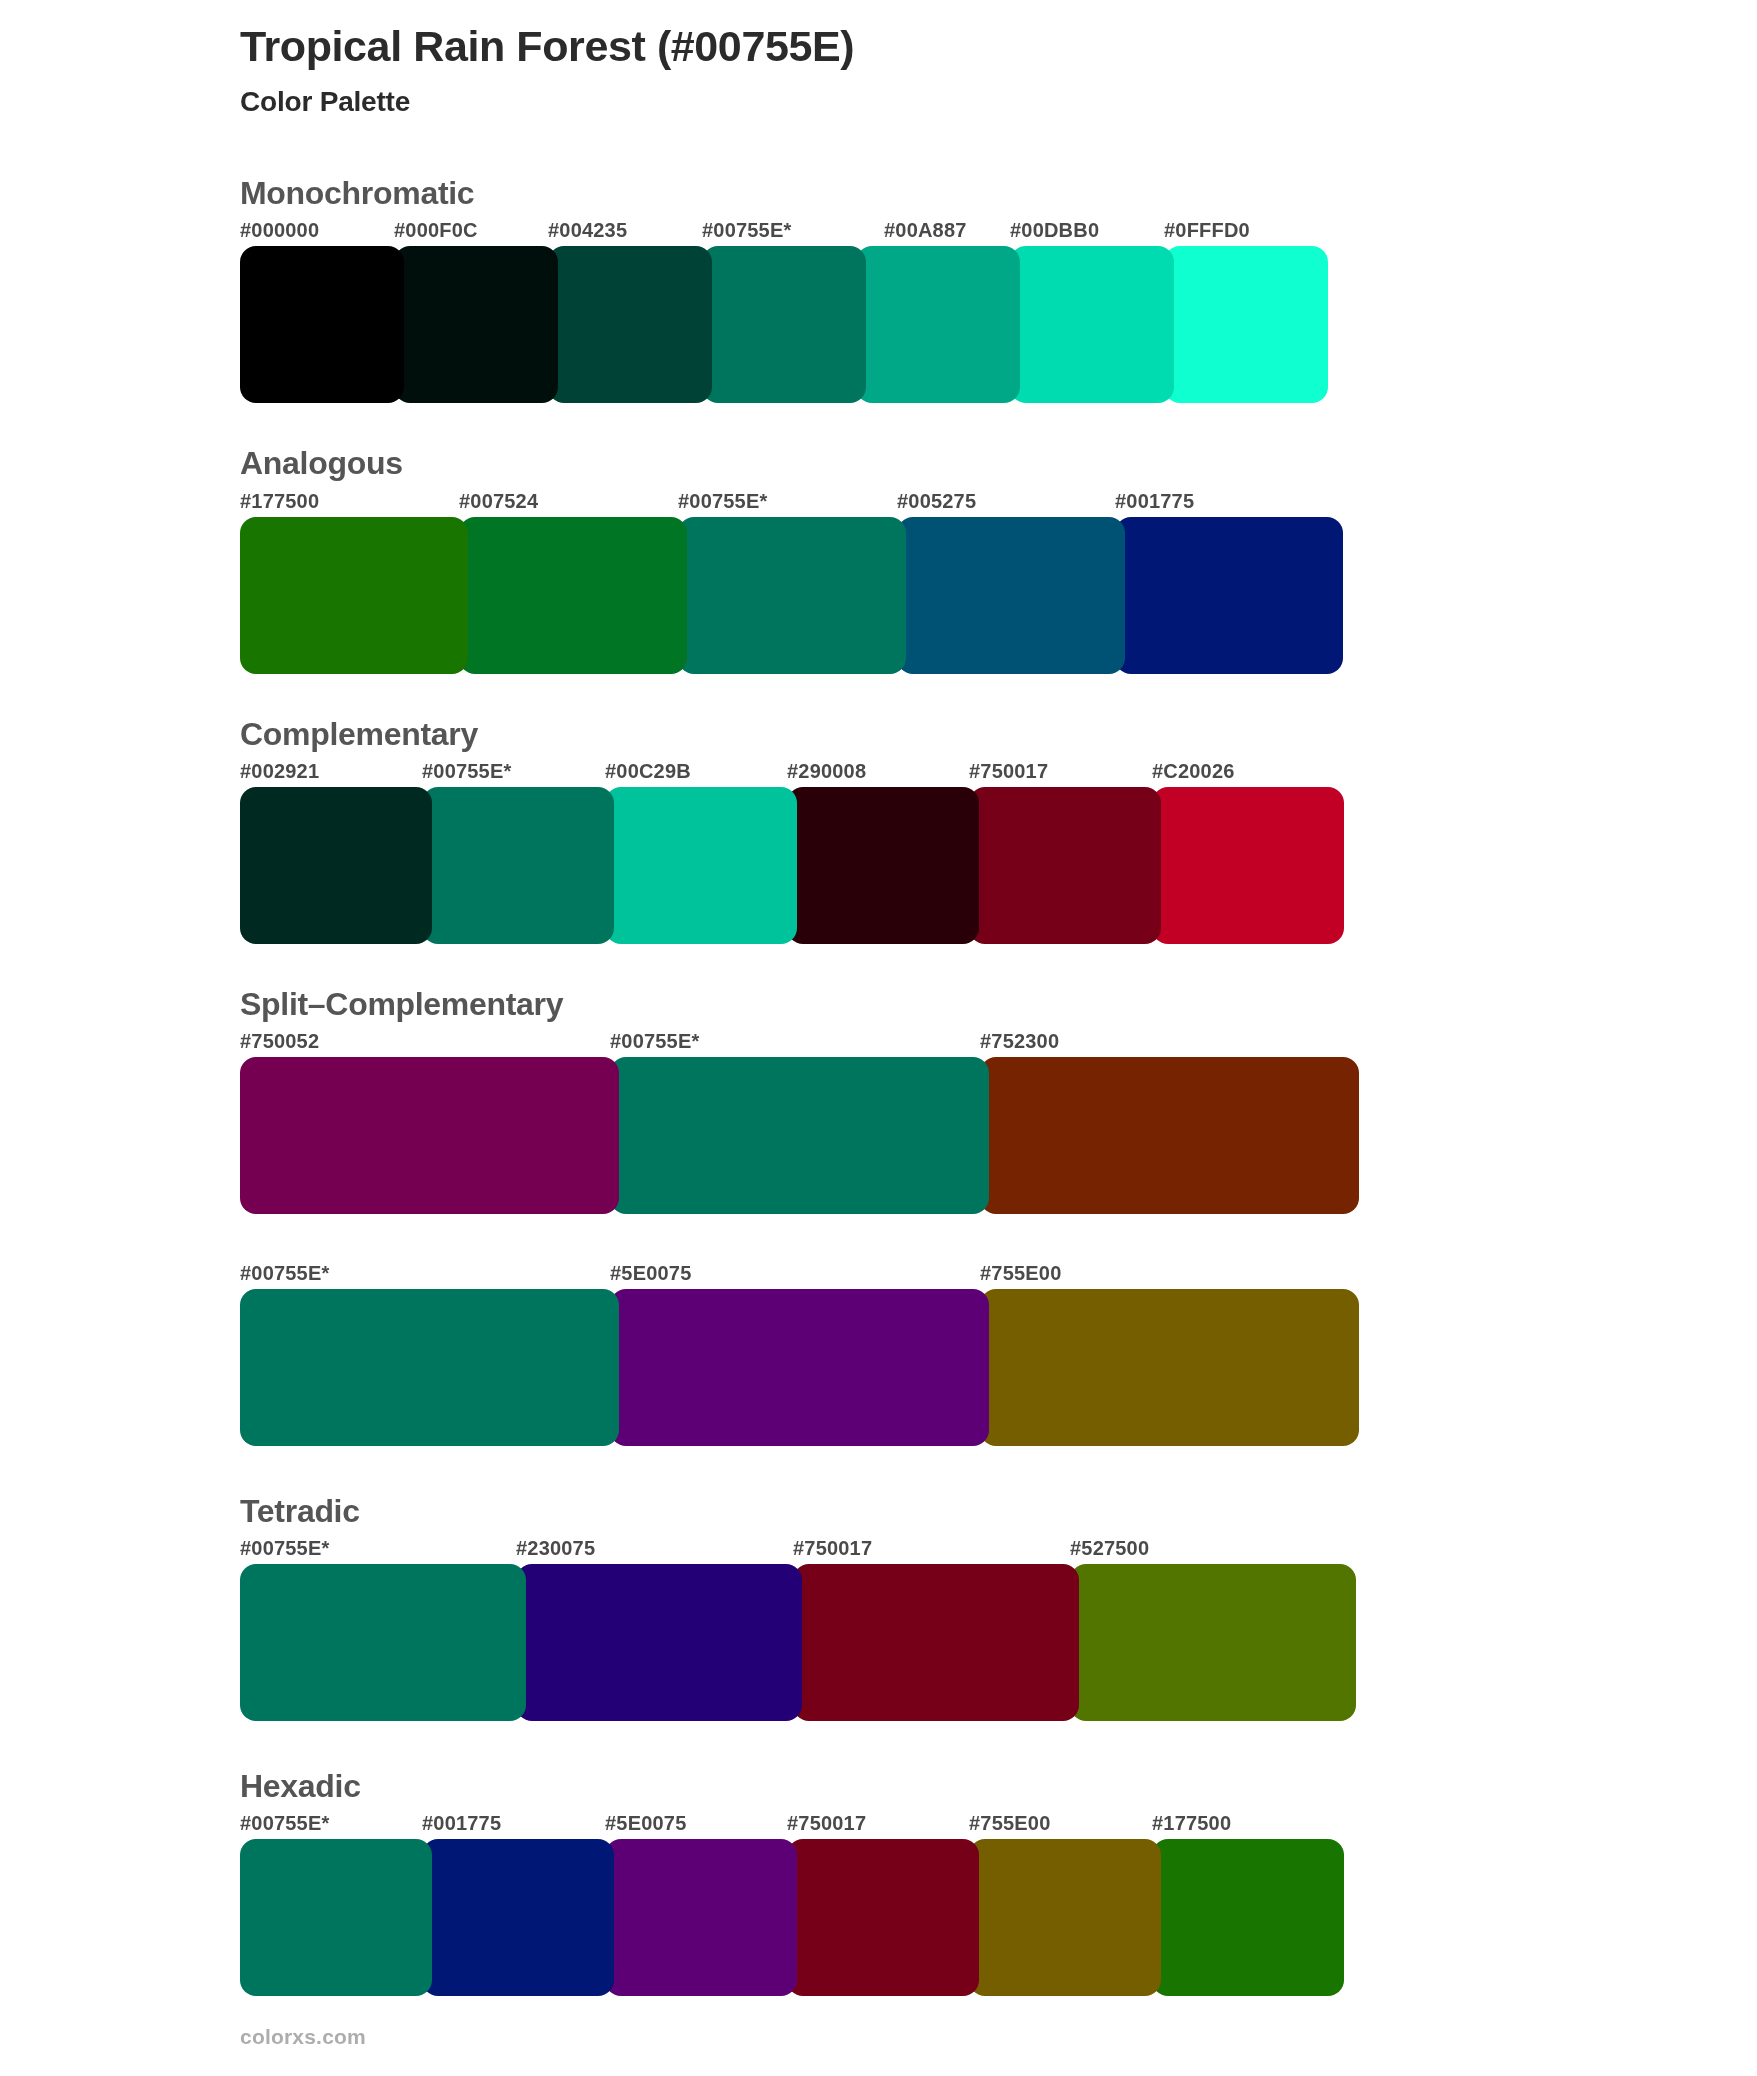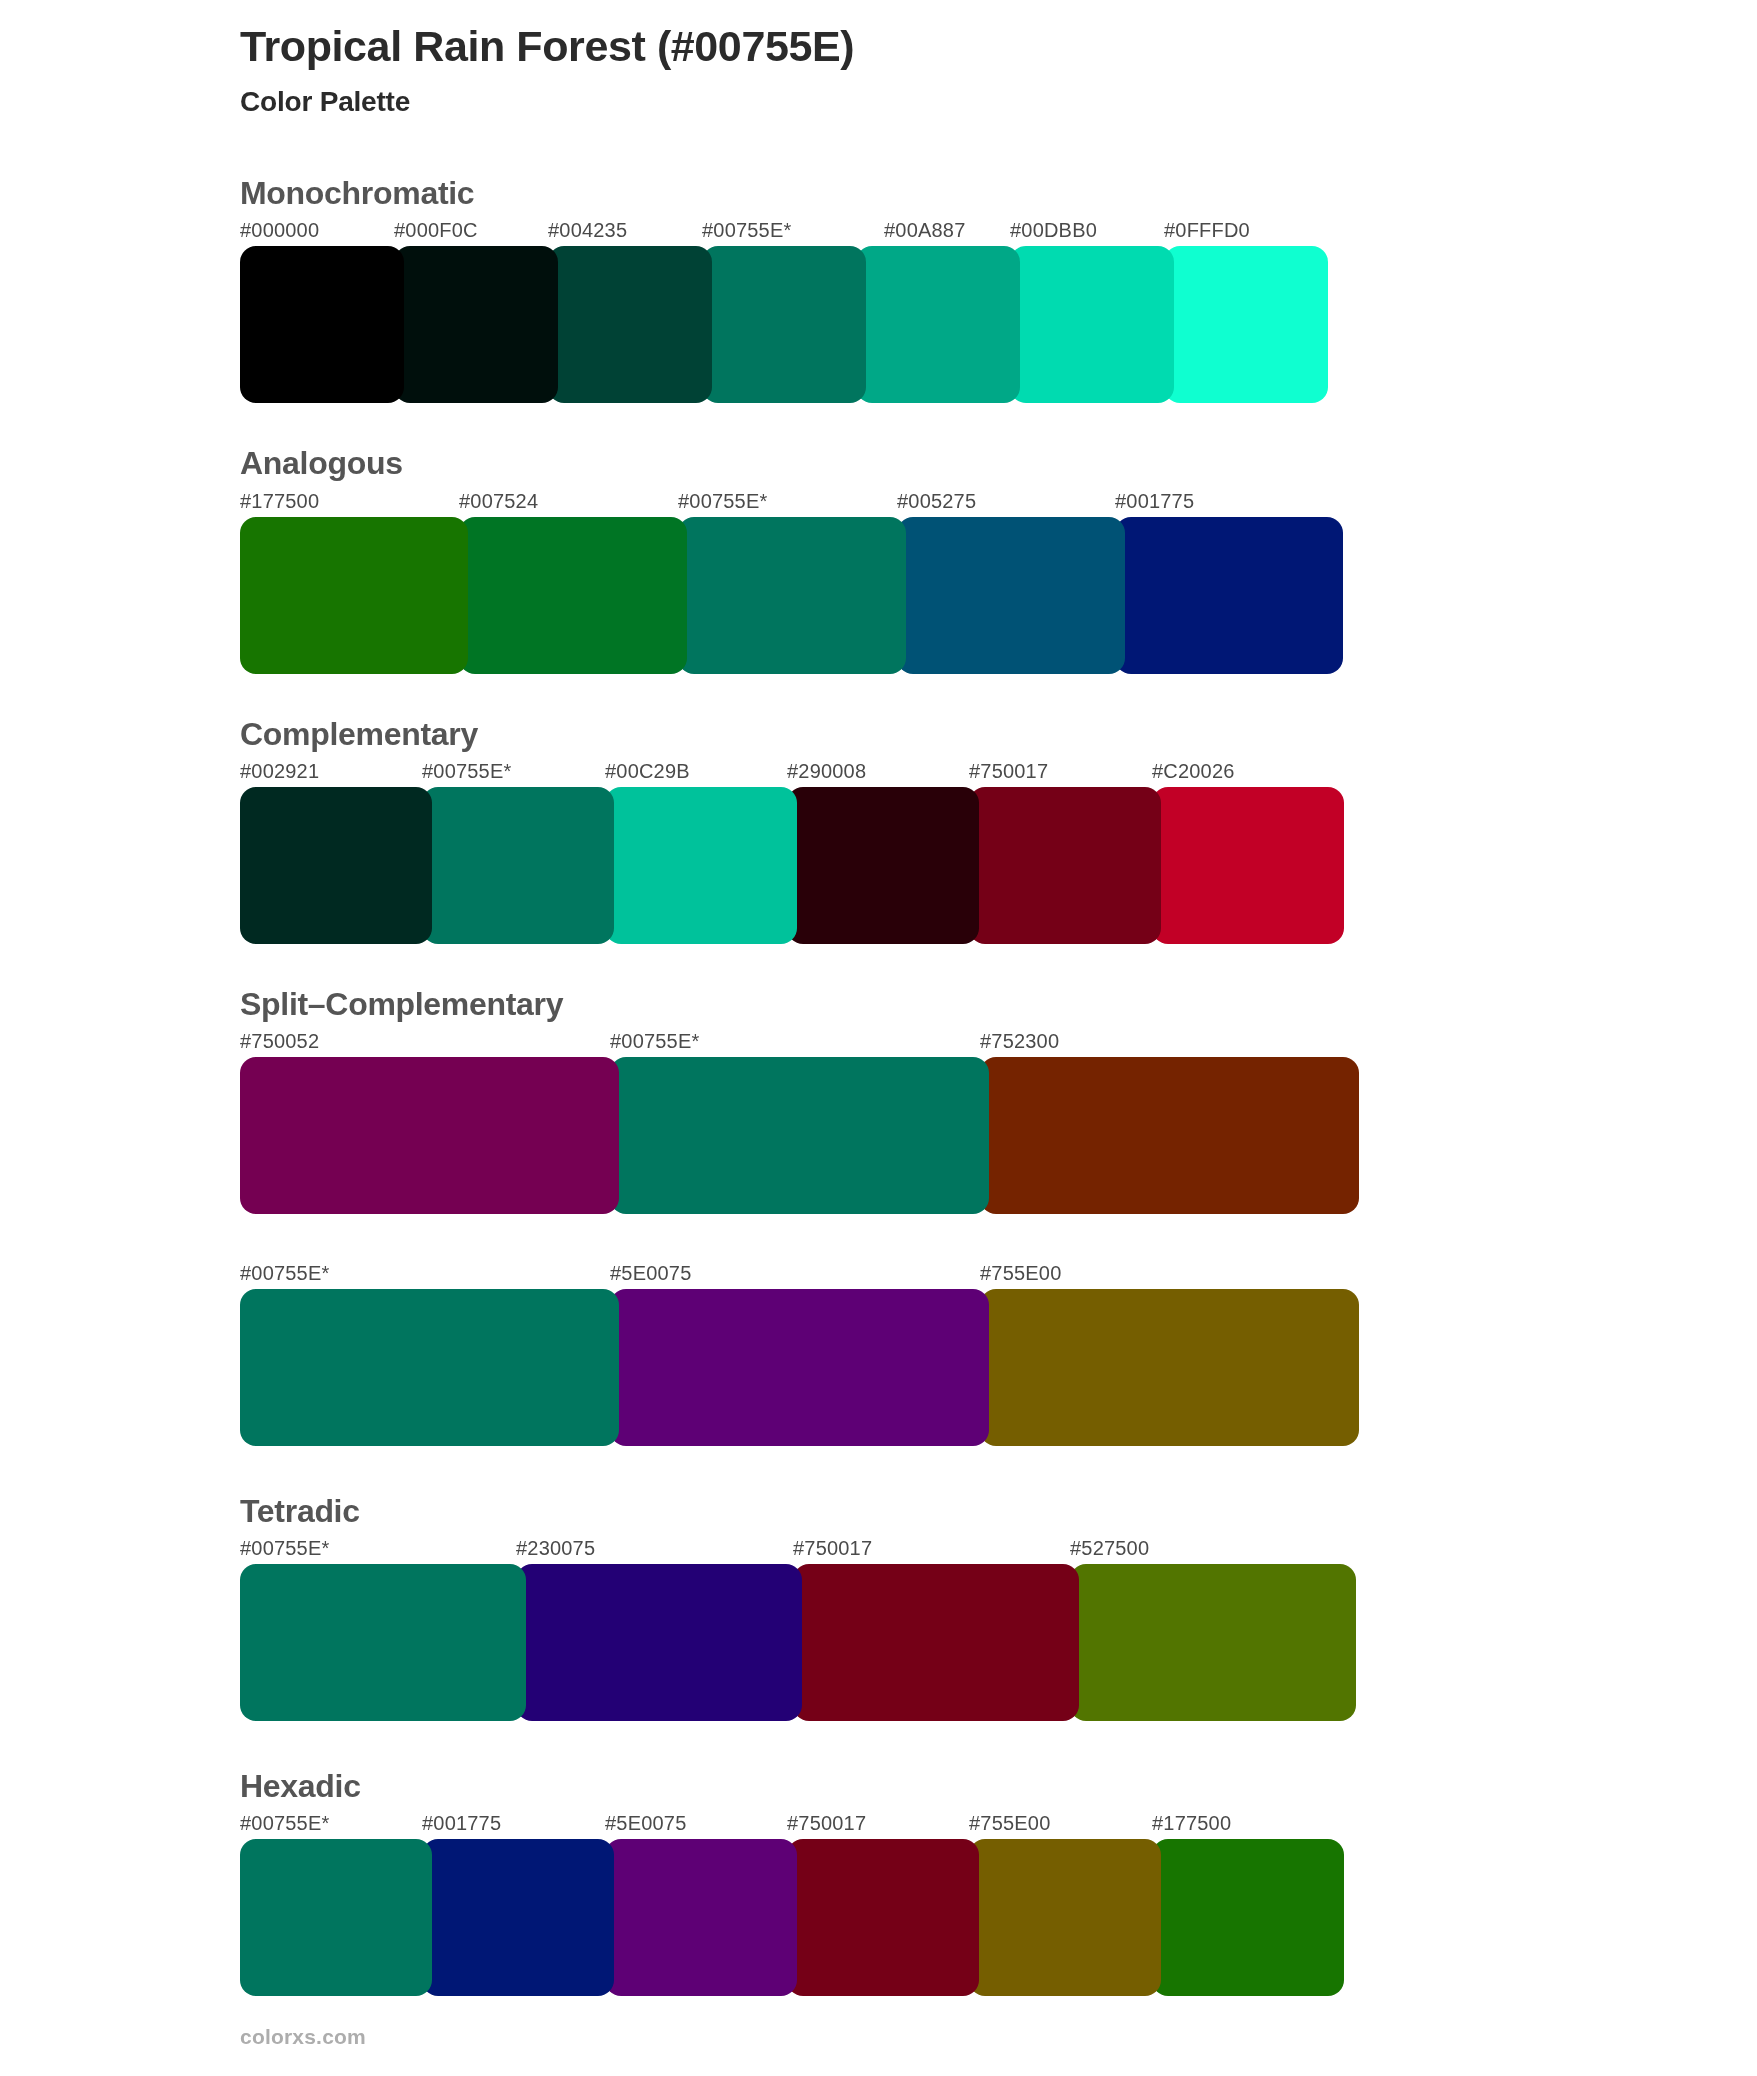--- a/index.html
+++ b/index.html
@@ -66,21 +66,21 @@
     position: relative;
   }
   .labels-row {
     position: relative;
     height: 27px;
   }
   .swatch-label {
     position: absolute;
     top: 0;
     font-size: 20px;
-    font-weight: normal;
+    font-weight: bold;
     color: #4a4a4a;
     white-space: nowrap;
     letter-spacing: 0.2px;
   }
   .swatches-row {
     position: relative;
     height: 157px;
   }
   .swatch {
     position: absolute;

